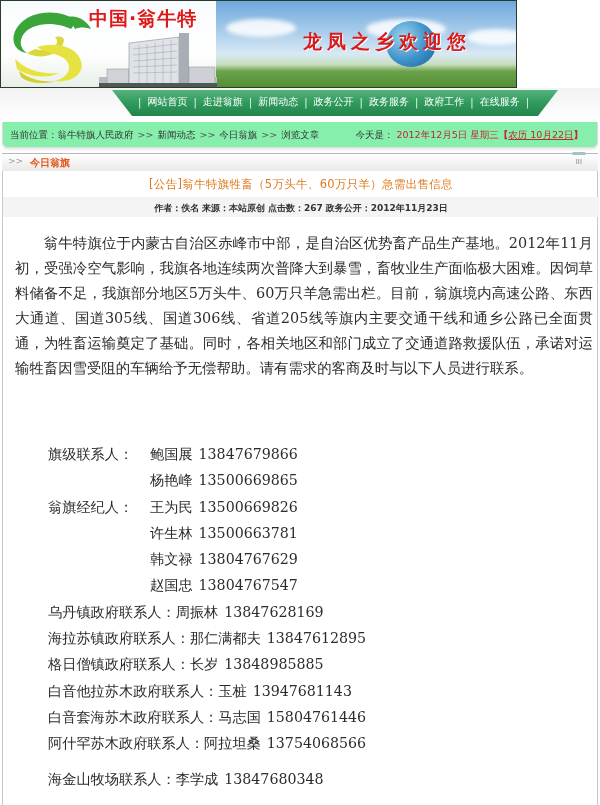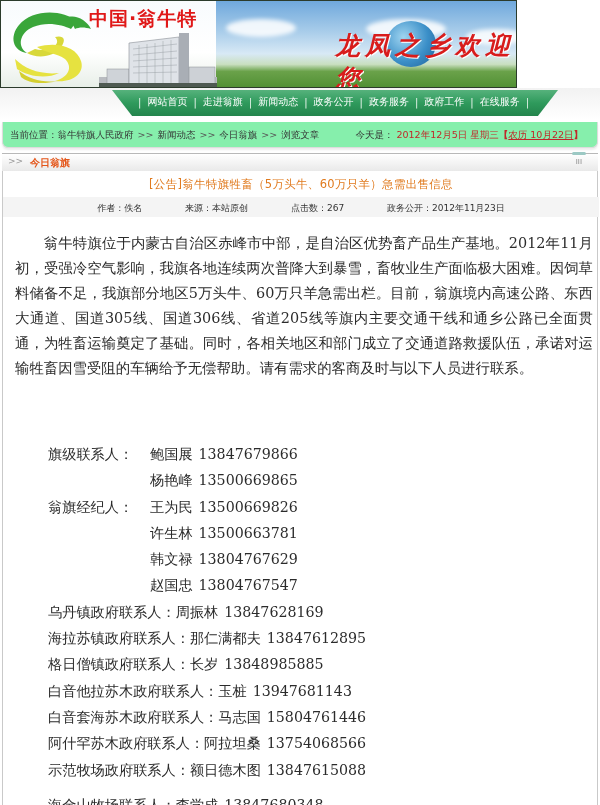--- a/index.html
+++ b/index.html
@@ -30,24 +30,23 @@
     .site-name {
       position: absolute; left: 88px; top: 5px;
       font-size: 19px; font-weight: bold; color: #e01818; letter-spacing: 1px;
       font-family: "DejaVu Sans", sans-serif;
     }
     .building {
       position: absolute; left: 98px; top: 28px; width: 118px; height: 58px;
     }
     .slogan {
       position: absolute; left: 302px; top: 28px;
-      font-size: 25px; font-style: italic; font-weight: bold; color: #d81c1c;
+      font-size: 19px; font-weight: bold; color: #d81c1c;
       letter-spacing: 5px; font-family: "DejaVu Serif", serif;
       text-shadow: 1px 1px 0 #fff;
-      margin-left: 32px;
     }
     
     .nav-wrap {
       position: absolute; left: 0; top: 88px; width: 600px; height: 32px;
       background: linear-gradient(180deg, #f2f2f2 0%, #ffffff 100%);
     }
     .nav-bar {
       position: absolute; left: 112px; top: 2px; width: 446px; height: 26px;
       background: linear-gradient(180deg, #56b27c 0%, #2f9a5c 50%, #23844c 100%);
       clip-path: polygon(0 0, 100% 0, 96% 100%, 4% 100%);
@@ -94,21 +93,21 @@
     }
     .art-title {
       position: absolute; left: 0; top: 6px; width: 596px; text-align: center;
       font-size: 11.5px; color: #e07a1e; letter-spacing: 0.3px;
     }
     .art-meta {
       position: absolute; left: 0; top: 26px; width: 596px; height: 20px;
       background: #f4f4f4; text-align: center;
       font-size: 9px; color: #333; padding-top: 5px; white-space: nowrap;
     }
-    .art-meta span { margin: 0 20px; }
+    .art-meta span { margin: 0 0; font-weight: bold; }
     .art-body {
       position: absolute; left: 12px; top: 60px; width: 578px;
       font-family: "DejaVu Serif", "Liberation Serif", serif;
       font-size: 14.4px; line-height: 25px; color: #2b2b2b;
       text-align: justify;
     }
     .art-body p { text-indent: 2em; }
     .contacts {
       position: absolute; left: 45px; top: 270px;
       font-family: "DejaVu Serif", "Liberation Serif", serif;
@@ -272,25 +271,20 @@
     <div class="contact-row">
       <span>白音套海苏木政府联系人：</span>
         <span class="contact-name">马志国</span>
         <span>15804761446</span>
     </div>
     <div class="contact-row">
       <span>阿什罕苏木政府联系人：</span>
         <span class="contact-name">阿拉坦桑</span>
         <span>13754068566</span>
     </div>
-    <div class="contact-row">
-      <span>示范牧场政府联系人：</span>
-        <span class="contact-name">额日德木图</span>
-        <span>13847615088</span>
-    </div>
 
     <div class="contact-row" style="margin-top:9px;">
       <span>海金山牧场联系人：</span>
         <span class="contact-name">李学成</span>
         <span>13847680348</span>
     </div>
   </div>
 </div>
 
 </body></html>

